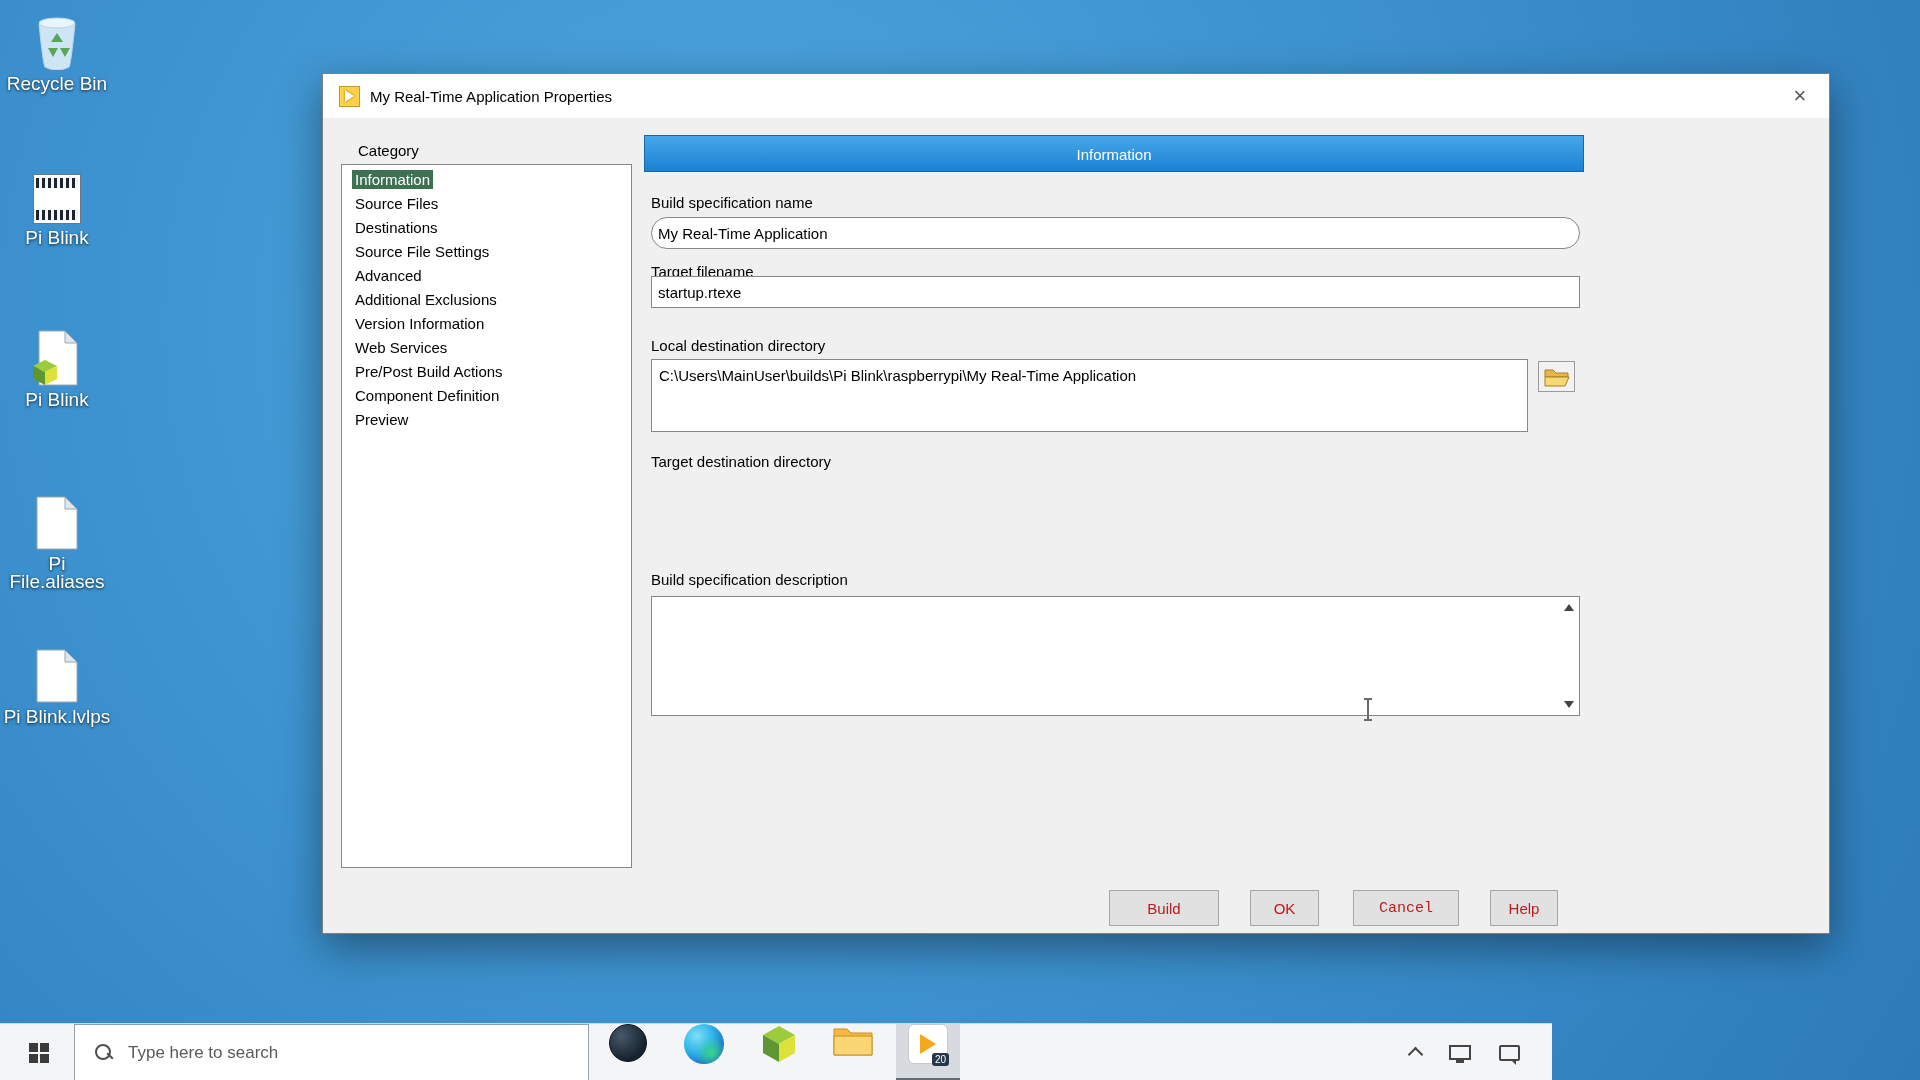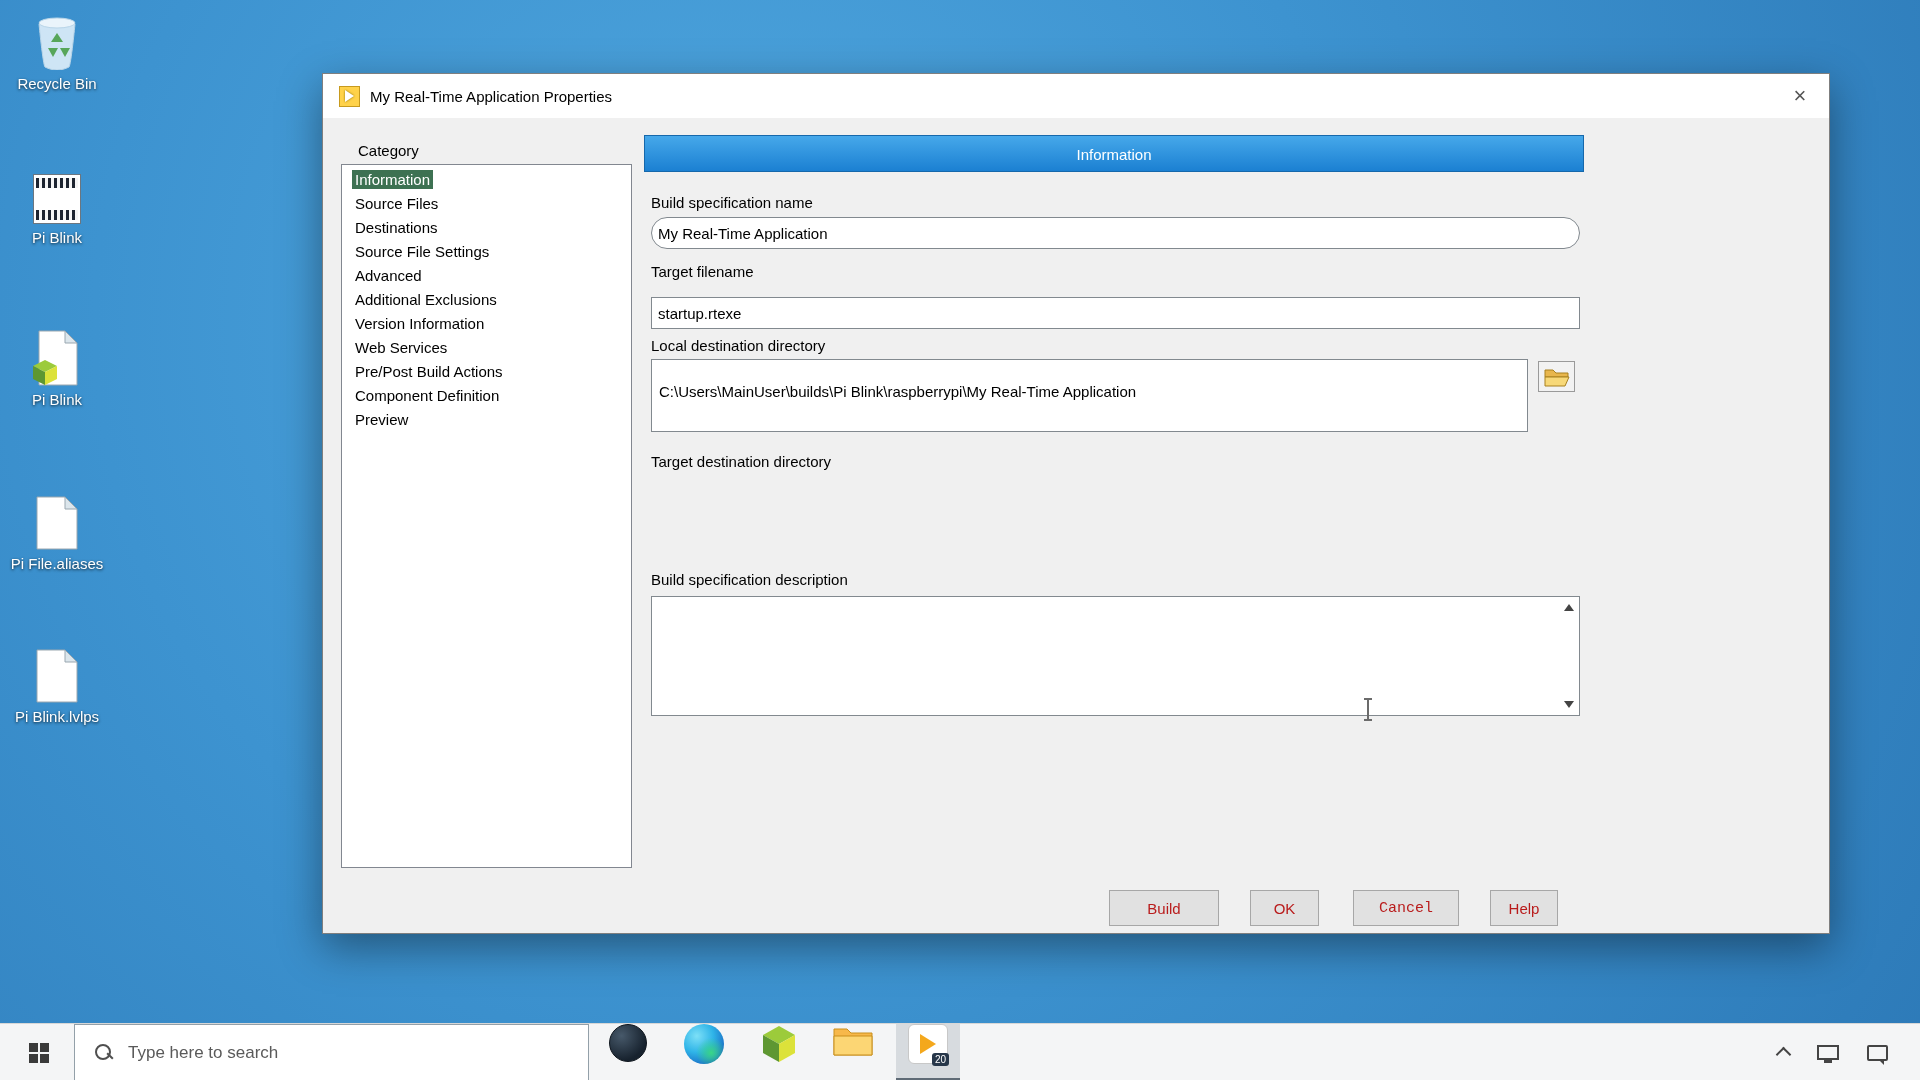--- a/index.html
+++ b/index.html
@@ -3,21 +3,21 @@
 <meta charset="utf-8">
 <style>
   * { margin:0; padding:0; box-sizing:border-box; }
   html,body { width:1920px; height:1080px; overflow:hidden; }
   body { font-family:"Liberation Sans", sans-serif; position:relative; background:#3d93d0; }
 
   .desktop-bg { position:absolute; inset:0;
     background: radial-gradient(circle at 38% 30%, #4fa6de 0%, #3d93d0 45%, #2d7ab8 100%); }
 
   
-  .desk-icon { position:absolute; left:2px; width:110px; text-align:center; color:#fff; font-size:15px; z-index:2; cursor:default; }
+  .desk-icon { position:absolute; left:2px; width:110px; text-align:center; color:#fff; font-size:19px; z-index:2; cursor:default; }
   .di-art { height:58px; display:flex; align-items:flex-end; justify-content:center; margin-bottom:5px; }
   .di-label { text-shadow:0 1px 3px rgba(0,0,0,.8); line-height:18px; }
   .vi-art { position:relative; width:48px; height:50px; background:#fff; border:1px solid #6b7680; }
   .vi-art::before, .vi-art::after { content:""; position:absolute; left:2px; right:2px; height:10px;
     background:repeating-linear-gradient(90deg,#1d2430 0 3px,#f5f5f5 3px 6px); }
   .vi-art::before { top:3px; } .vi-art::after { bottom:3px; }
 
   
   .bg-window { position:absolute; left:1598px; top:190px; width:164px; height:600px;
     background:#f2f2f2; border:1px solid #9aa0a6; box-shadow:3px 4px 10px rgba(0,0,0,.3); z-index:3; }
@@ -59,22 +59,22 @@
   .cat-item.sel span { background:#3d7152; color:#fff; }
 
   .info-header { position:absolute; left:321px; top:61px; width:940px; height:37px;
     background:linear-gradient(180deg,#46a8ea 0%, #1b80d2 100%); color:#fff; text-align:center; line-height:37px;
     border:1px solid #1668ab; }
 
   .fld-label { position:absolute; left:328px; }
   .lbl1 { top:120px; } .lbl2 { top:189px; } .lbl3 { top:263px; } .lbl4 { top:379px; } .lbl5 { top:497px; }
   .fld-input { position:absolute; left:328px; width:929px; height:32px; border:1px solid #82898f; background:#fff;
     font-family:"Liberation Sans", sans-serif; font-size:15px; padding:0 6px; color:#000; }
-  .inp1 { top:143px;border-radius:16px; } .inp2 { top:223px; }
-  .fld-box { position:absolute; left:328px; background:#fff; border:1px solid #82898f; padding:22px 7px;
+  .inp1 { top:143px;border-radius:16px; } .inp2 { top:202px; }
+  .fld-box { position:absolute; left:328px; background:#fff; border:1px solid #82898f; padding:6px 7px;
     line-height:19px; overflow:hidden; }
   .box3 { top:285px; width:877px; height:73px; }
   .box4 { top:403px; width:860px; height:73px; }
   .folder-btn { position:absolute; left:1215px; top:287px; width:37px; height:31px; background:#f2f2f2;
     border:1px solid #9a9a9a; display:flex; align-items:center; justify-content:center; }
   .desc-box { position:absolute; left:328px; top:522px; width:929px; height:120px; background:#fff;
     border:1px solid #82898f; }
   .desc-scroll { position:absolute; right:0; top:0; bottom:0; width:21px; background:#fff; }
   .sb-btn { position:absolute; left:2px; width:17px; height:17px; display:flex; align-items:center; justify-content:center; }
   .sb-up { top:2px; } .sb-down { bottom:2px; }
@@ -85,21 +85,21 @@
   .ibeam::before { content:""; position:absolute; left:4px; top:0; bottom:0; width:2px; background:#6b6b6b; }
   .ibeam::after { content:""; position:absolute; left:1px; right:1px; top:0; height:2px; background:#6b6b6b;
     box-shadow:0 21px 0 #6b6b6b; }
 
   .dlg-btn { position:absolute; top:816px; height:36px; background:#e1e1e1; border:1px solid #a7a7a7;
     font-family:"Liberation Sans", sans-serif; font-size:15px; color:#b91c1c; }
   .b-build { left:786px; width:110px; } .b-ok { left:927px; width:69px; }
   .b-cancel { left:1030px; width:106px;font-family:Liberation Mono, monospace; } .b-help { left:1167px; width:68px; }
 
   
-  .taskbar { position:absolute; left:0; top:1023px; width:1920px; height:57px; background:#f4f5f6;
+  .taskbar { position:absolute; left:0; top:1023px; width:1552px; height:57px; background:#f4f5f6;
     border-top:1px solid #d7d7d7; z-index:20; }
   .start-btn { position:absolute; left:10px; top:0; width:58px; height:57px; display:flex; align-items:center; justify-content:center; }
   .win-glyph { width:20px; height:20px; display:grid; grid-template-columns:1fr 1fr; gap:2px; }
   .win-glyph i { background:#3a3a3a; }
   .search-box { position:absolute; left:74px; top:0; width:515px; height:57px; background:#fff;
     border:1px solid #93a0a9; display:flex; align-items:center; padding-left:20px; gap:15px; }
   .search-glass { position:relative; width:18px; height:18px; }
   .search-glass::before { content:""; position:absolute; left:0; top:0; width:12px; height:12px; border:2px solid #4f4f4f; border-radius:50%; }
   .search-glass::after { content:""; position:absolute; left:11px; top:11px; width:8px; height:2px; background:#4f4f4f; transform:rotate(45deg); }
   .search-input { border:none; outline:none; background:transparent; font-family:"Liberation Sans", sans-serif;

